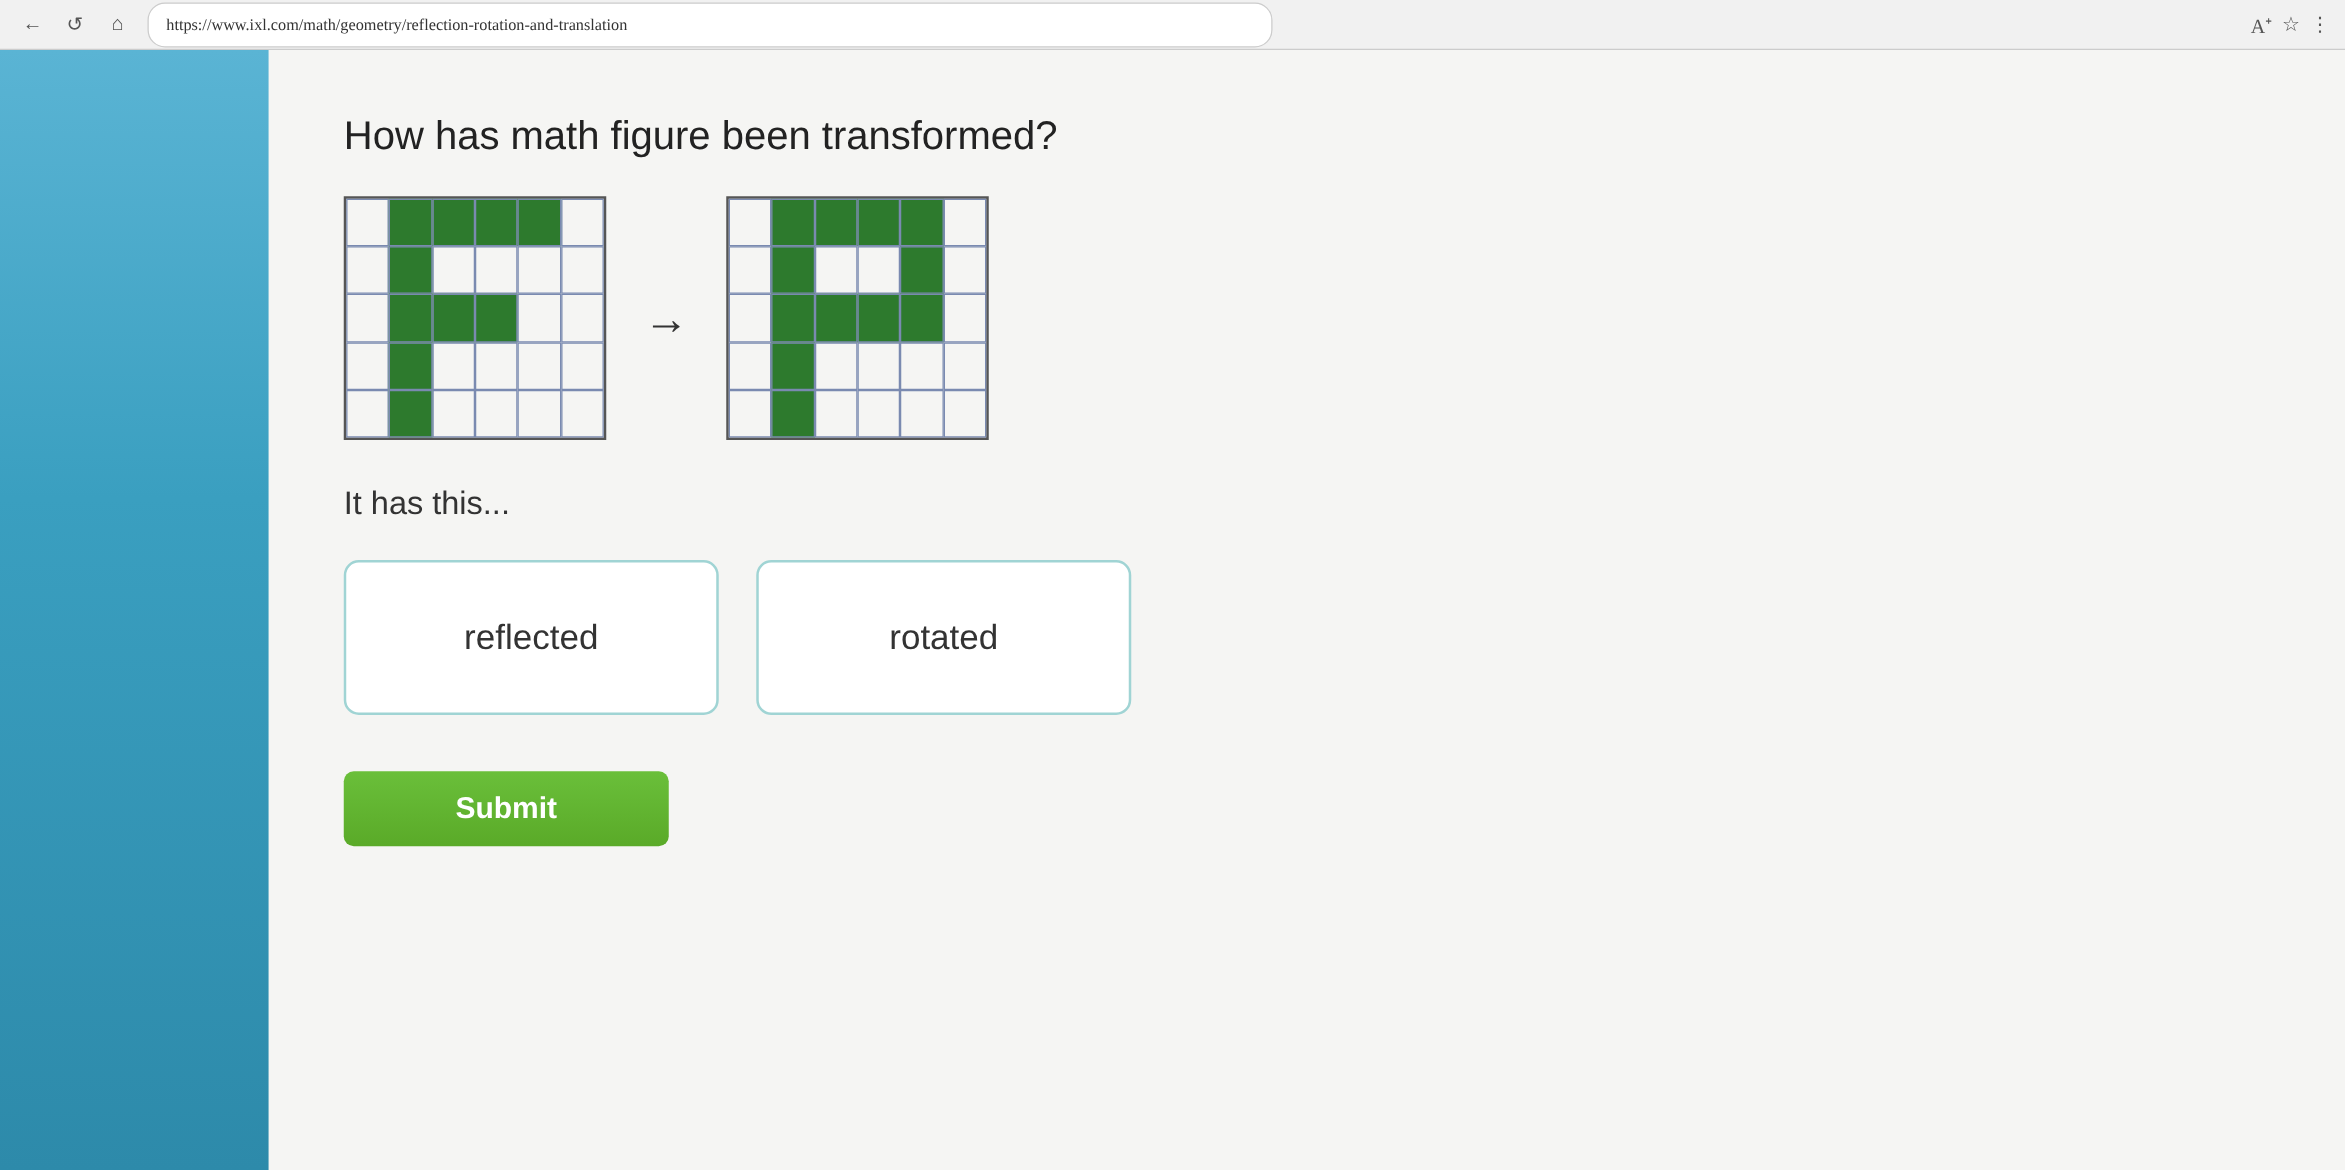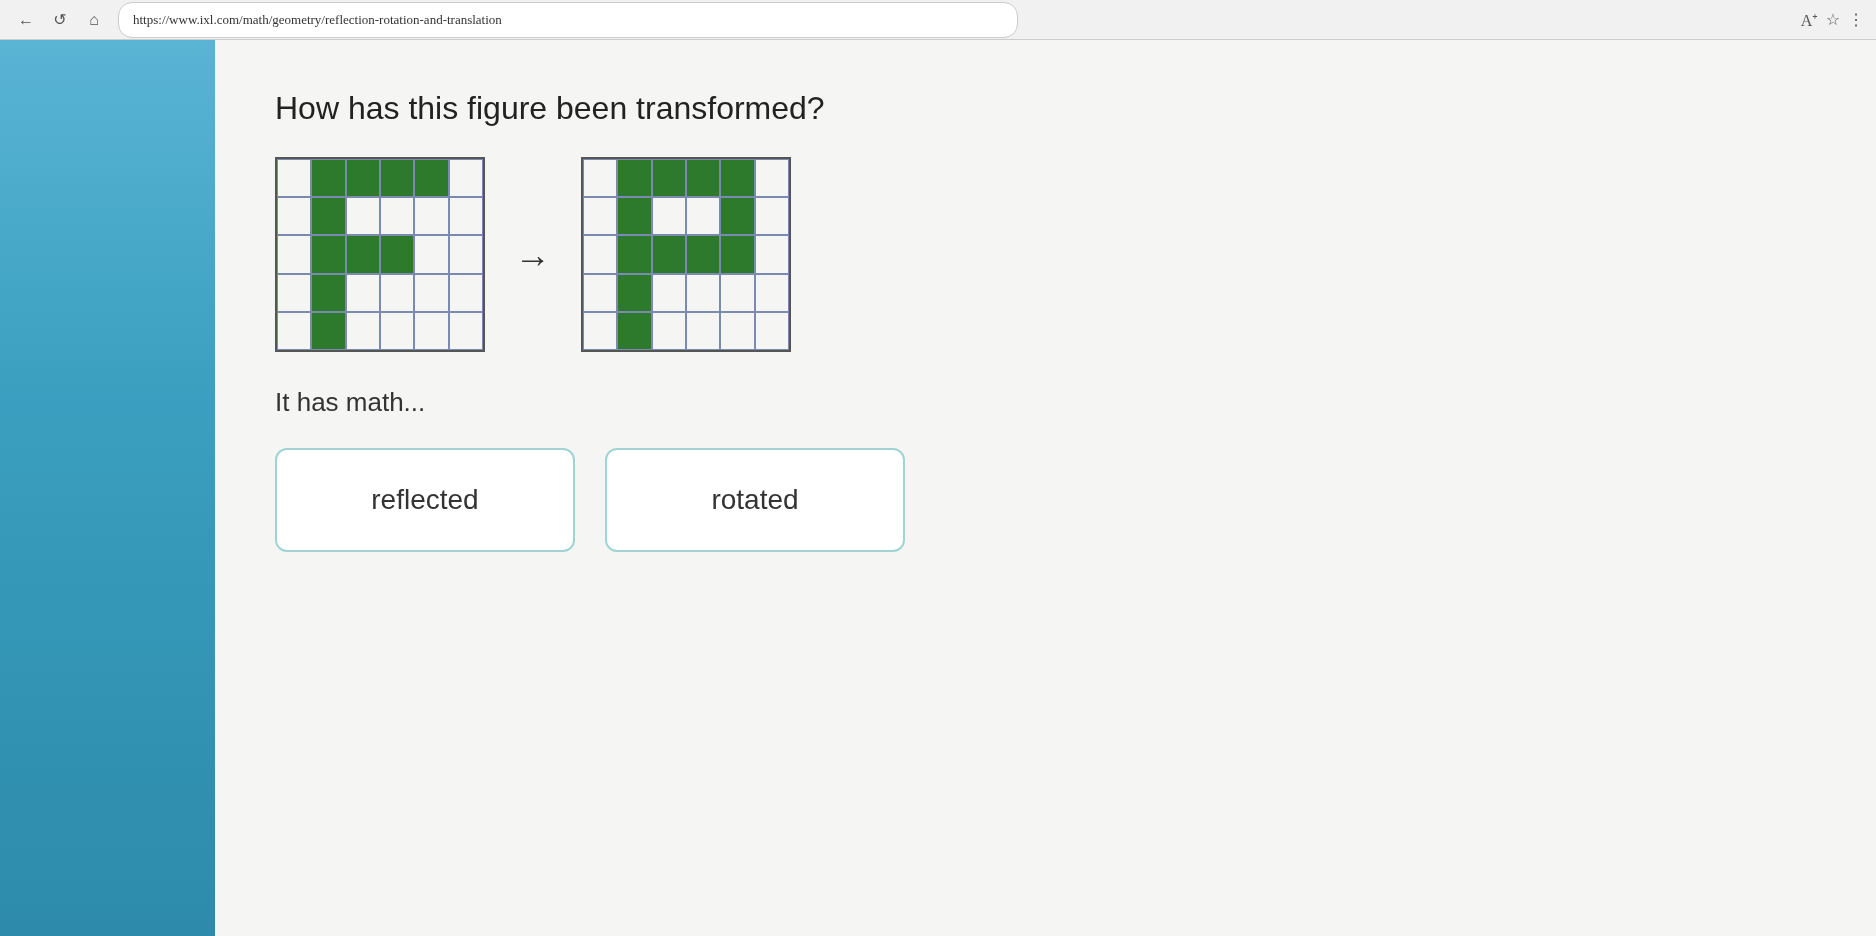--- a/index.html
+++ b/index.html
@@ -147,21 +147,21 @@
 
     
     .answer-buttons {
       display: flex;
       gap: 30px;
       margin-bottom: 45px;
     }
 
     .answer-btn {
       flex: 0 0 300px;
-      height: 104px;
+      height: 124px;
       border: 2px solid #a0d4d4;
       border-radius: 12px;
       background: white;
       font-size: 28px;
       color: #333;
       cursor: pointer;
       font-family: Arial, sans-serif;
       transition: background 0.15s;
     }
 
@@ -195,21 +195,21 @@
     <span>☆</span>
     <span>⋮</span>
   </div>
 </div>
 
 <div class="page-body">
   <div class="sidebar"></div>
 
   <div class="content-area">
 
-    <h1 class="question-title">How has this figure been transformed?</h1>
+    <h1 class="question-title">How has math figure been transformed?</h1>
 
     
     <div class="figures-row">
 
       <div class="grid-figure grid-figure-left" id="grid-left">
       <div class="grid-cell"></div>
           <div class="grid-cell green"></div>
           <div class="grid-cell green"></div>
           <div class="grid-cell green"></div>
           <div class="grid-cell green"></div>
@@ -270,23 +270,24 @@
           <div class="grid-cell"></div>
           <div class="grid-cell green"></div>
           <div class="grid-cell"></div>
           <div class="grid-cell"></div>
           <div class="grid-cell"></div>
           <div class="grid-cell"></div>
         </div>
 
     </div>
 
-    <p class="it-has-been">It has math...</p>
+    <p class="it-has-been">It has this...</p>
 
     
     <div class="answer-buttons">
       <button class="answer-btn">reflected</button>
       <button class="answer-btn">rotated</button>
     </div>
 
+    <button class="submit-btn">Submit</button>
 
   </div>
 </div>
 
 </body></html>

